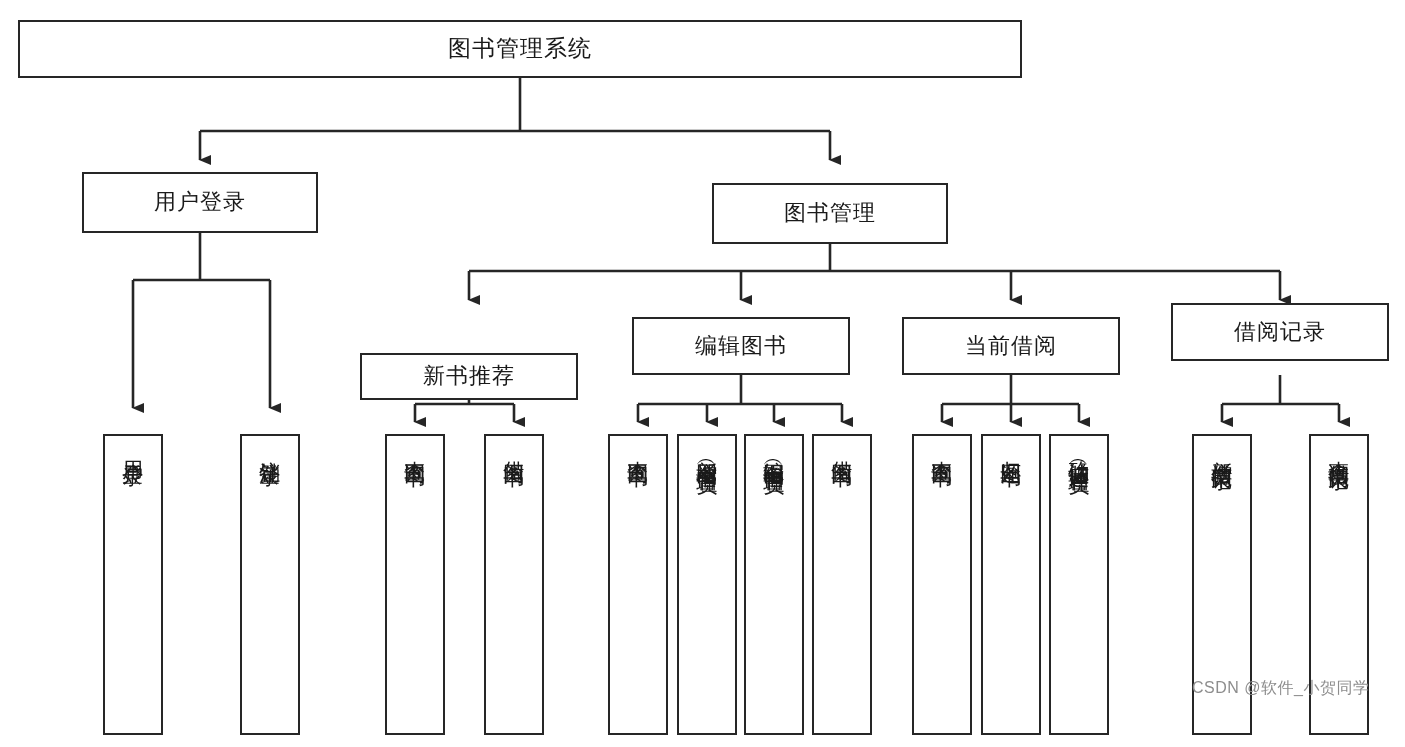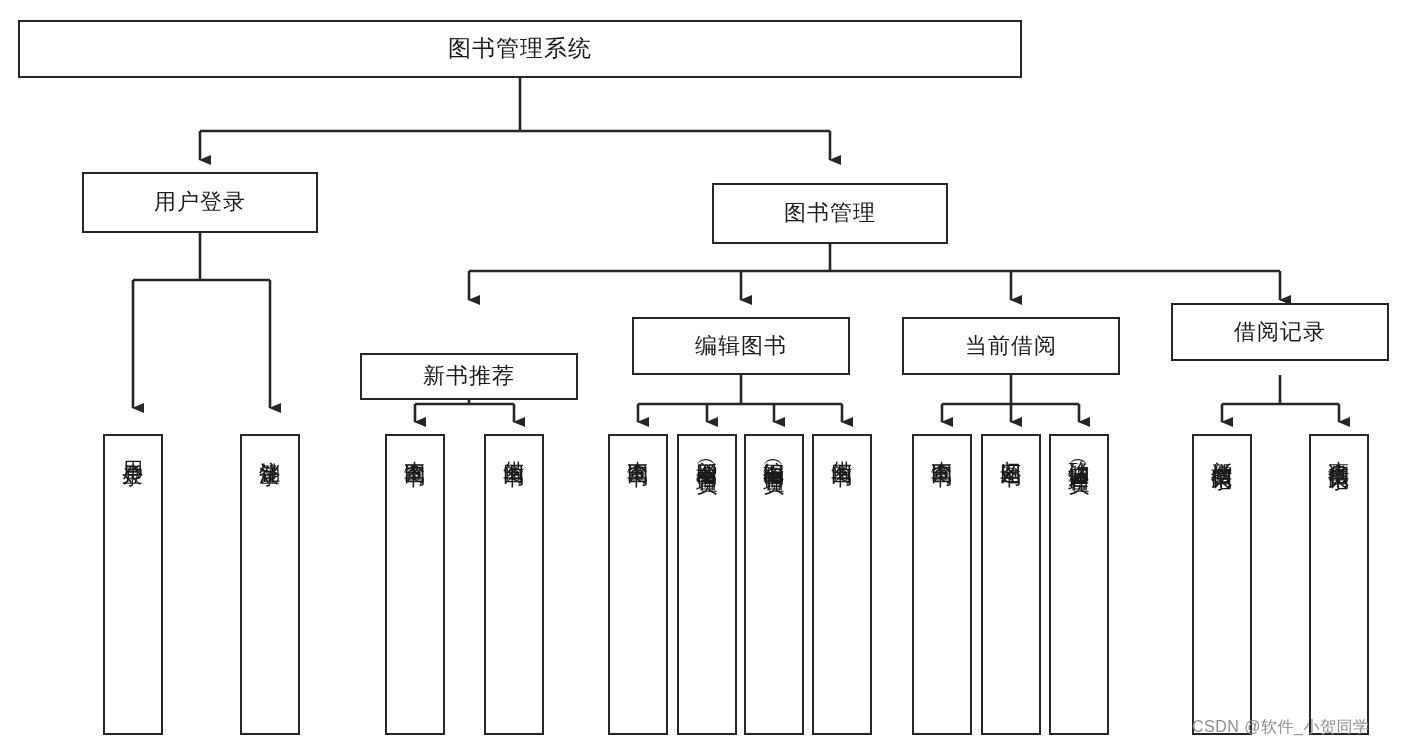--- a/index.html
+++ b/index.html
@@ -185,15 +185,15 @@
     <span class="vtext">确认归还（管理员）</span>
   </div>
 
   <div class="node leaf" style="left:1192px; top:434px; width:60px; height:301px;">
     <span class="vtext">新增借阅记录</span>
   </div>
   <div class="node leaf" style="left:1309px; top:434px; width:60px; height:301px;">
     <span class="vtext">查询借阅记录</span>
   </div>
 
-  <div class="watermark" style="left:1192px; top:717px;">CSDN @软件_小贺同学</div>
+  <div class="watermark" style="left:1192px; top:678px;">CSDN @软件_小贺同学</div>
 
 </div>
 
 </body></html>

